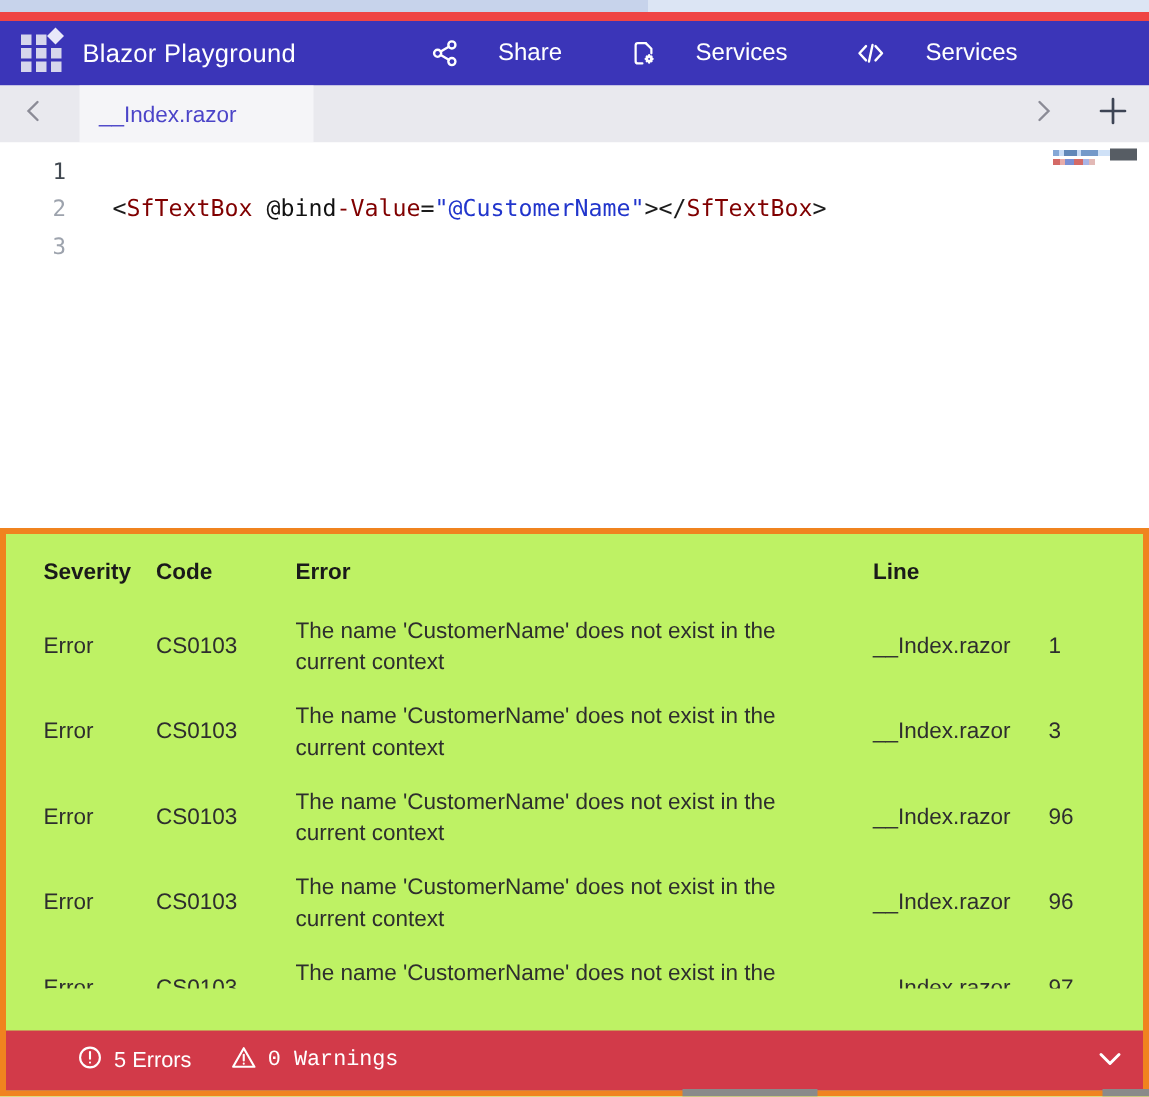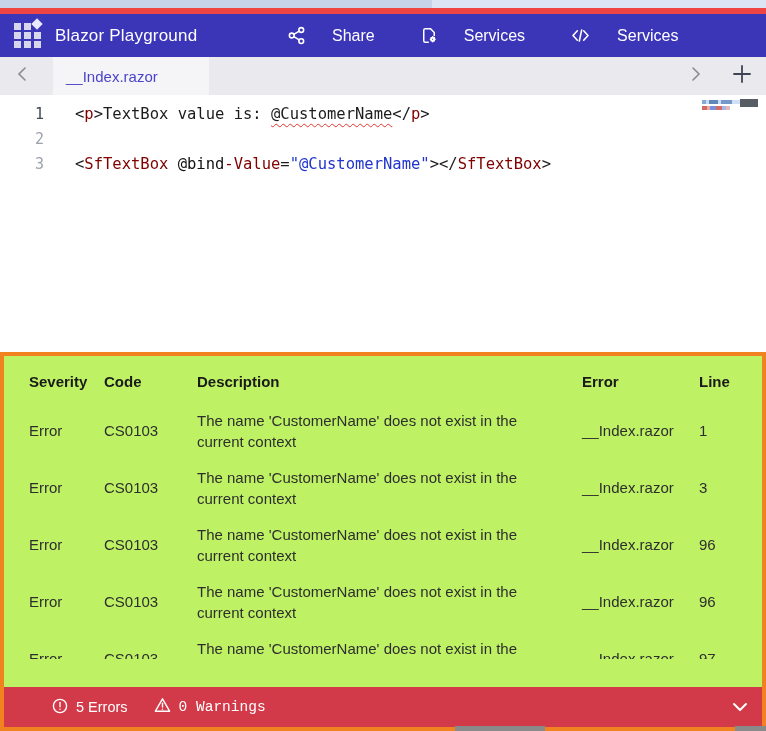--- a/index.html
+++ b/index.html
@@ -173,37 +173,35 @@
   </div>
 </div>
 
 <div class="editor">
   <div class="gutter">
       <div class="ln active">1</div>
       <div class="ln">2</div>
       <div class="ln">3</div>
     </div>
   <div class="code-lines">
-      <div class="code-line"><span class="tok delim">&lt;</span><span class="tok tag">p</span><span class="tok delim">&gt;</span><span class="tok plain">TextBox value is: </span><span class="tok plain squiggle">@CustomerName</span><span class="tok delim">&lt;/</span><span class="tok tag">p</span><span class="tok delim">&gt;</span></div>
       <div class="code-line">&nbsp;</div>
       <div class="code-line"><span class="tok delim">&lt;</span><span class="tok tag">SfTextBox</span><span class="tok plain"> </span><span class="tok keyword">@bind</span><span class="tok tag">-Value</span><span class="tok delim">=</span><span class="tok string">"@CustomerName"</span><span class="tok delim">&gt;</span><span class="tok delim">&lt;/</span><span class="tok tag">SfTextBox</span><span class="tok delim">&gt;</span></div>
     </div>
   <div class="minimap">
     <div class="mm-line1"></div>
     <div class="mm-line2"></div>
   </div>
   <div class="scroll-thumb"></div>
 </div>
 
 <div class="error-panel">
   <div class="error-table">
     <div class="grid-row header">
       <div>Severity</div>
       <div>Code</div>
-      <div>Description</div>
       <div>Error</div>
       <div>Line</div>
     </div>
     <div>
   <div class="grid-row data">
     <div>Error</div>
     <div>CS0103</div>
     <div class="cell-desc">The name 'CustomerName' does not exist in the current context</div>
     <div>__Index.razor</div>
     <div>1</div>

